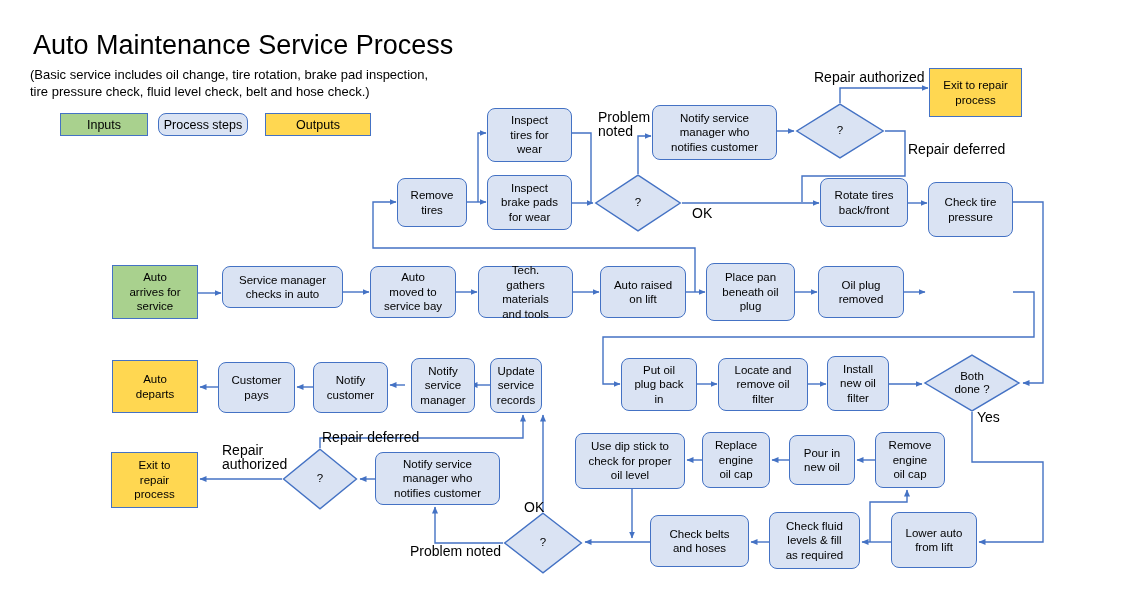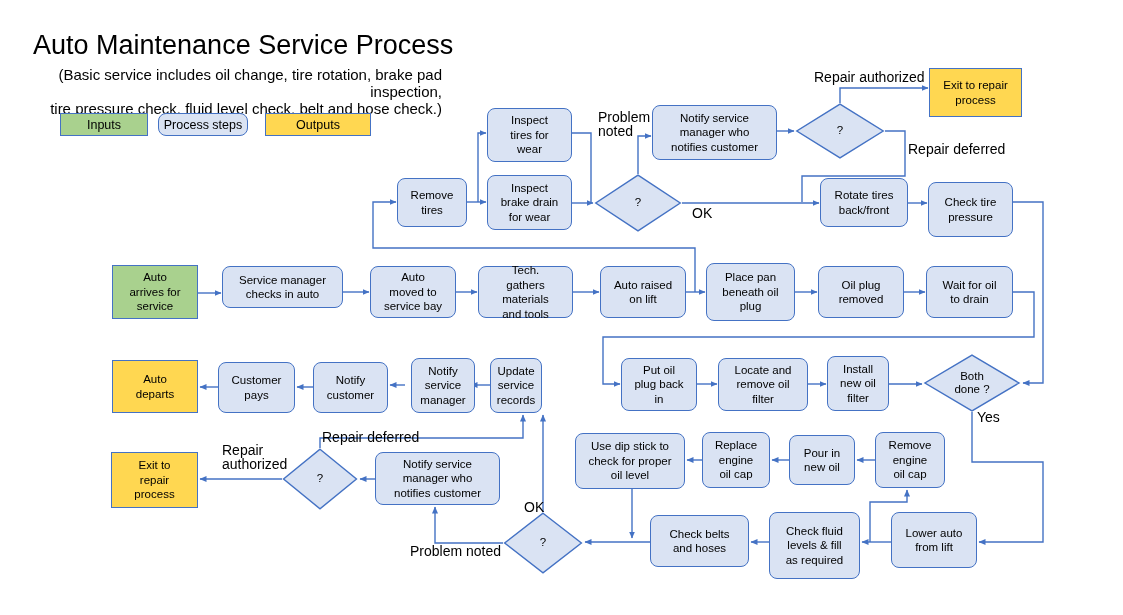--- a/index.html
+++ b/index.html
@@ -22,21 +22,21 @@
     overflow:hidden;
     background:#ffffff;
   }
   .title{
     position:absolute;left:33px;top:30px;
     font-size:27px;font-weight:500;color:#000;
     white-space:nowrap;
   }
   .subtitle{
     position:absolute;left:30px;top:66px;width:412px;
-    font-size:15px;line-height:17px;text-align:right;
+    font-size:13px;line-height:17px;text-align:left;
   }
   .legend-box{
     position:absolute;height:23px;
     border:1.5px solid var(--border);
     display:flex;align-items:center;justify-content:center;
     font-size:12.5px;box-sizing:border-box;
   }
   svg.edges{position:absolute;left:0;top:0;z-index:1;}
   svg.edges polyline{fill:none;stroke:var(--connector);stroke-width:1.4;}
   svg.edges marker path{fill:var(--connector);}
@@ -155,32 +155,29 @@
     </div>
   <div class="node process" style="left:600px;top:266px;width:86px;height:52px">
       <span>Auto raised on lift</span>
     </div>
   <div class="node process" style="left:706px;top:263px;width:89px;height:58px">
       <span>Place pan beneath oil plug</span>
     </div>
   <div class="node process" style="left:818px;top:266px;width:86px;height:52px">
       <span>Oil plug removed</span>
     </div>
-  <div class="node process" style="left:926px;top:266px;width:87px;height:52px">
-      <span>Wait for oil to drain</span>
-    </div>
 
   <div class="node process" style="left:397px;top:178px;width:70px;height:49px">
       <span>Remove tires</span>
     </div>
   <div class="node process" style="left:487px;top:108px;width:85px;height:54px">
       <span>Inspect tires for wear</span>
     </div>
   <div class="node process" style="left:487px;top:175px;width:85px;height:55px">
-      <span>Inspect brake drain for wear</span>
+      <span>Inspect brake pads for wear</span>
     </div>
   <div class="node process" style="left:652px;top:105px;width:125px;height:55px">
       <span>Notify service manager who notifies customer</span>
     </div>
   <div class="node process" style="left:820px;top:178px;width:88px;height:49px">
       <span>Rotate tires back/front</span>
     </div>
   <div class="node process" style="left:928px;top:182px;width:85px;height:55px">
       <span>Check tire pressure</span>
     </div>
@@ -219,21 +216,21 @@
   <div class="node process" style="left:789px;top:435px;width:66px;height:50px">
       <span>Pour in new oil</span>
     </div>
   <div class="node process" style="left:875px;top:432px;width:70px;height:56px">
       <span>Remove engine oil cap</span>
     </div>
 
   <div class="node process" style="left:650px;top:515px;width:99px;height:52px">
       <span>Check belts and hoses</span>
     </div>
-  <div class="node process" style="left:769px;top:512px;width:91px;height:67px">
+  <div class="node process" style="left:769px;top:512px;width:91px;height:57px">
       <span>Check fluid levels &amp; fill as required</span>
     </div>
   <div class="node process" style="left:891px;top:512px;width:86px;height:56px">
       <span>Lower auto from lift</span>
     </div>
 
   <div class="node output" style="left:929px;top:68px;width:93px;height:49px">
       <span>Exit to repair process</span>
     </div>
   <div class="node output" style="left:112px;top:360px;width:86px;height:53px">

